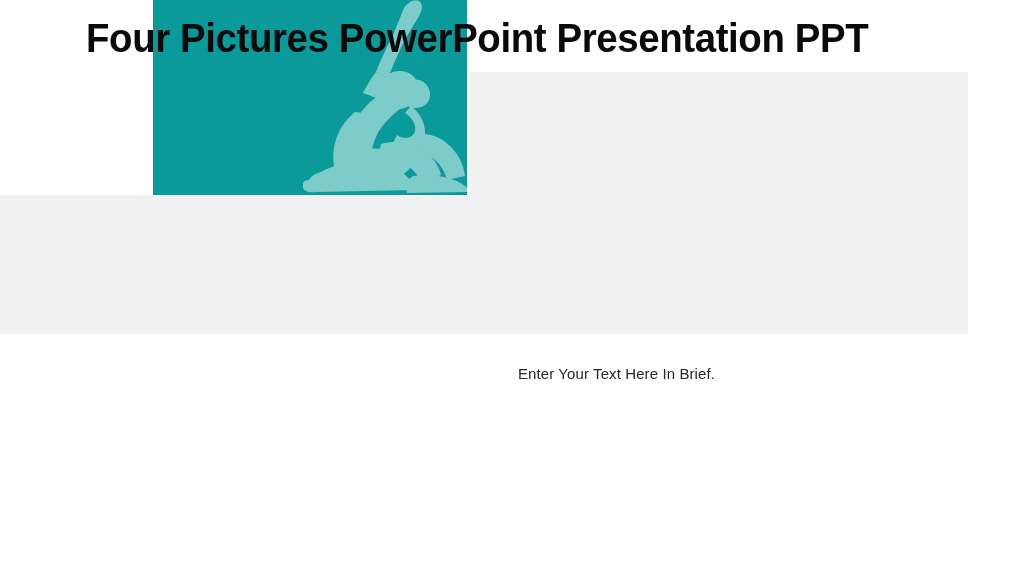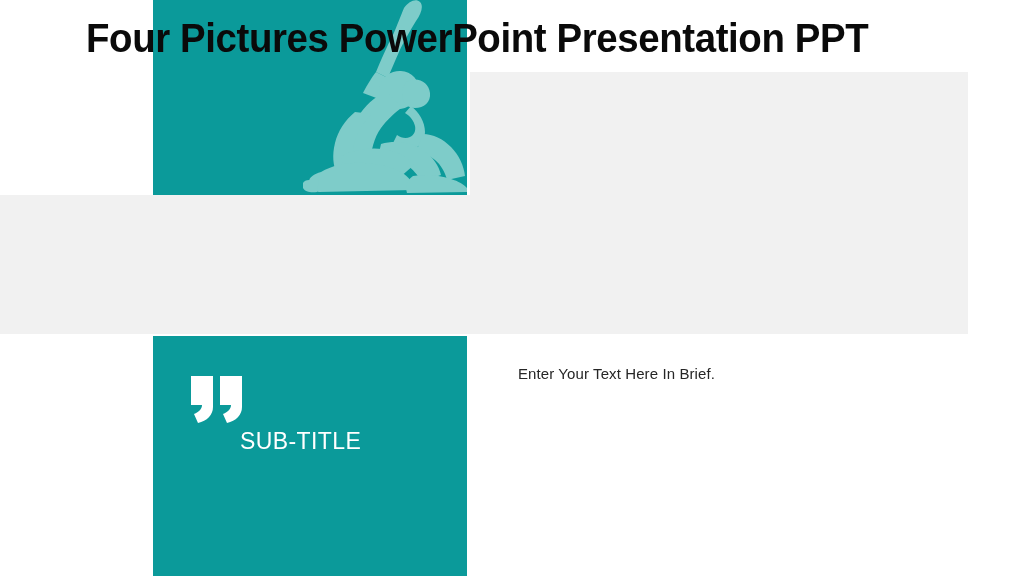--- a/index.html
+++ b/index.html
@@ -164,27 +164,18 @@
                  C6 183 11 180 18 178 Z"></path>
 
         <path d="M6 186 C1 186 -2 190 0 194 C2 198 8 199 14 198 L16 186 Z"></path>
 
         <path d="M110 182 C122 180 136 181 148 185 C158 188 165 193 166 198
                  L104 199 C102 193 104 186 110 182 Z"></path>
       </g>
     </svg>
   </div>
 
-  <div class="panel-bottom">
-    <svg class="quote-mark" viewBox="0 0 56 48" aria-hidden="true">
-      <g fill="#ffffff">
-        <path d="M2 0 H24 V31 C24 39 18 45 9 47 L5 38 C10 36 13 33 13 29 H2 Z"></path>
-        <path d="M31 0 H53 V31 C53 39 47 45 38 47 L34 38 C39 36 42 33 42 29 H31 Z"></path>
-      </g>
-    </svg>
-    <div class="subtitle-text">SUB-TITLE</div>
-  </div>
 
   <div class="slide-title">Four Pictures PowerPoint Presentation PPT</div>
 
   <div class="body-text">Enter Your Text Here In Brief.</div>
 
 </div>
 
 </body></html>

